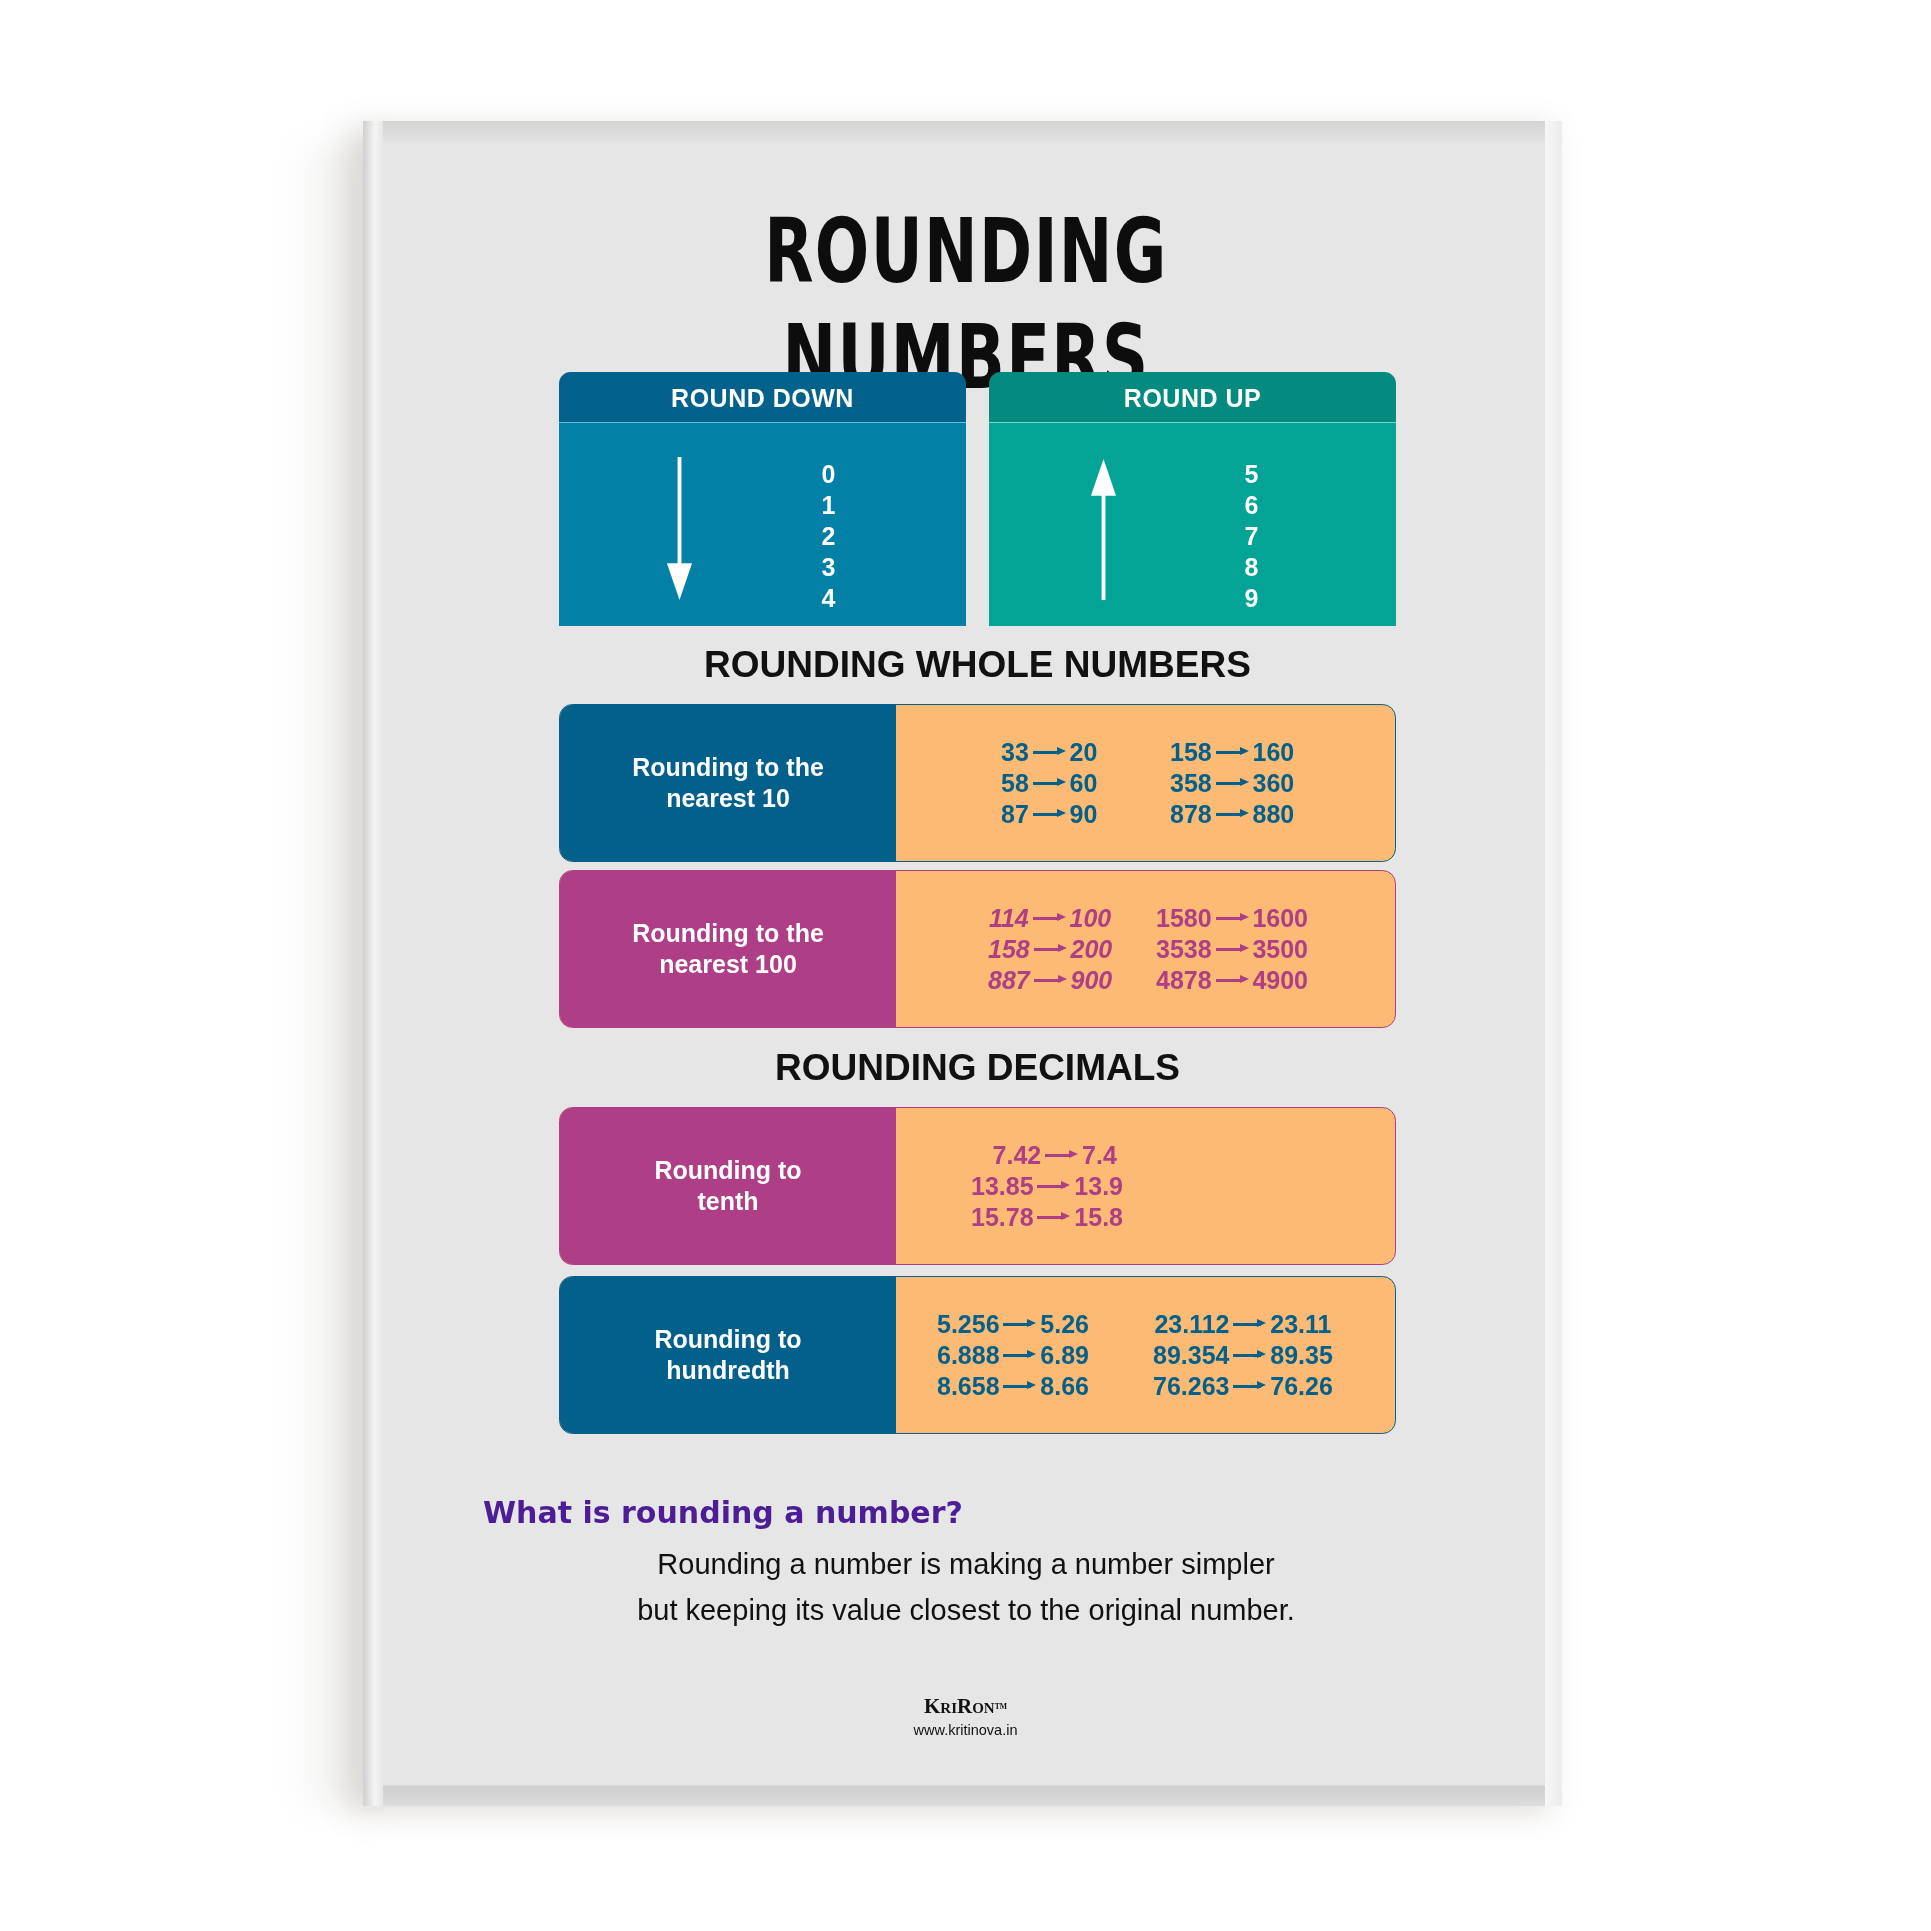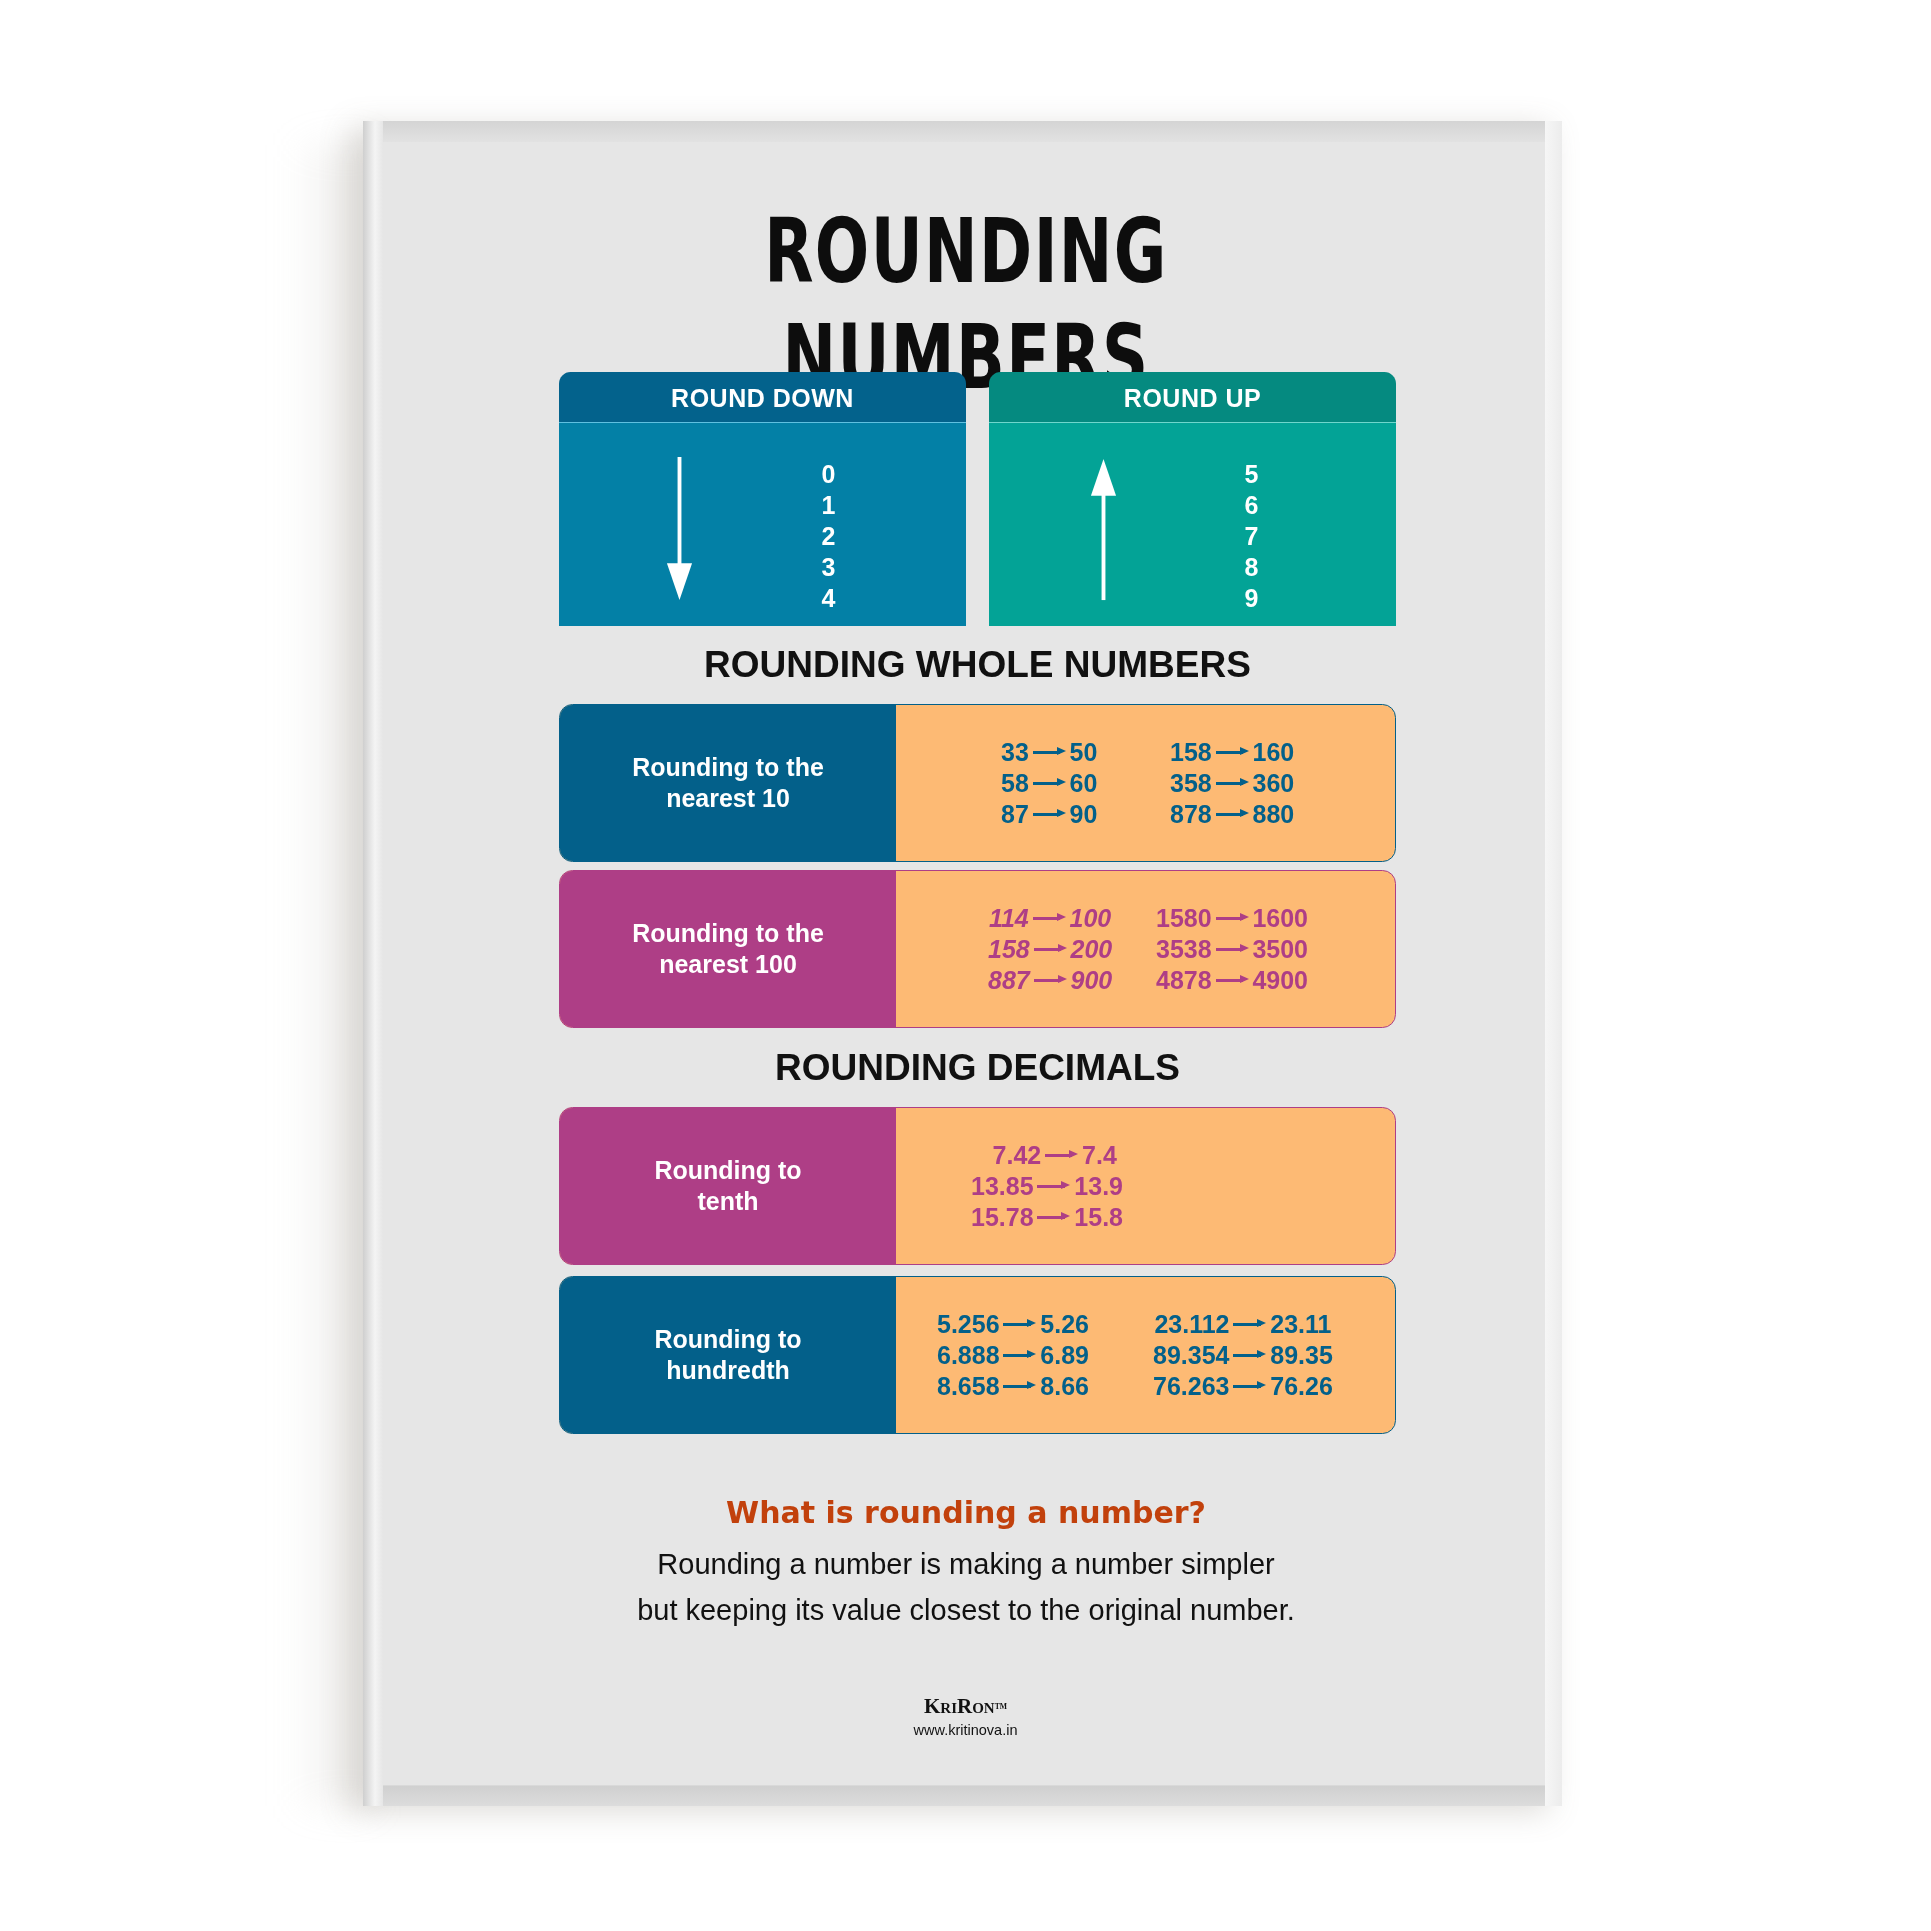--- a/index.html
+++ b/index.html
@@ -68,22 +68,22 @@
   }
   .pair { white-space:nowrap; display:flex; align-items:center; }
   .pair .arr { display:inline-block; width:33px; height:9.7px; margin:0 3.9px; position:relative; }
   .pair .arr::before {
     content:""; position:absolute; left:0; right:5.8px; top:3.9px; height:2.9px; background:currentColor;
   }
   .pair .arr::after {
     content:""; position:absolute; right:0; top:0; width:0; height:0;
     border-left:9.7px solid currentColor; border-top:4.8px solid transparent; border-bottom:4.8px solid transparent;
   }
-  .q { left:483px; width:966px; text-align:center; font-family:"DejaVu Sans", sans-serif;
-       font-weight:bold; font-size:30px; color:#c2410c; line-height:39px; }
+  .q { left:483px; width:966px; text-align:left; font-family:"DejaVu Sans", sans-serif;
+       font-weight:bold; font-size:30px; color:#4c1d95; line-height:39px; }
   .body-text { left:483px; width:966px; text-align:center; font-family:Liberation Sans, sans-serif;
        font-size:29px; color:#111; line-height:46px; }
   .brand { left:869px; width:193px; text-align:center; font-family:"Liberation Serif", serif;
        font-weight:bold; font-size:21px; color:#111; line-height:23px; font-variant:small-caps; }
   .brand sup { font-size:7.7px; vertical-align:top; }
   .site { left:869px; width:193px; text-align:center; font-family:Liberation Sans, sans-serif;
        font-size:14.5px; color:#111; line-height:17.4px; }
 </style>
 </head>
 <body>
@@ -140,21 +140,21 @@
   <div class="label" style="background:#03608a;">
     <div>
         <div>Rounding to the</div>
         <div>nearest 10</div>
       </div>
   </div>
   <div class="col" style="left:441px; color:#03608a;">
     <div class="pair">
         <span>33</span>
         <span class="arr"></span>
-        <span>50</span>
+        <span>20</span>
       </div>
     <div class="pair">
         <span>58</span>
         <span class="arr"></span>
         <span>60</span>
       </div>
     <div class="pair">
         <span>87</span>
         <span class="arr"></span>
         <span>90</span>

